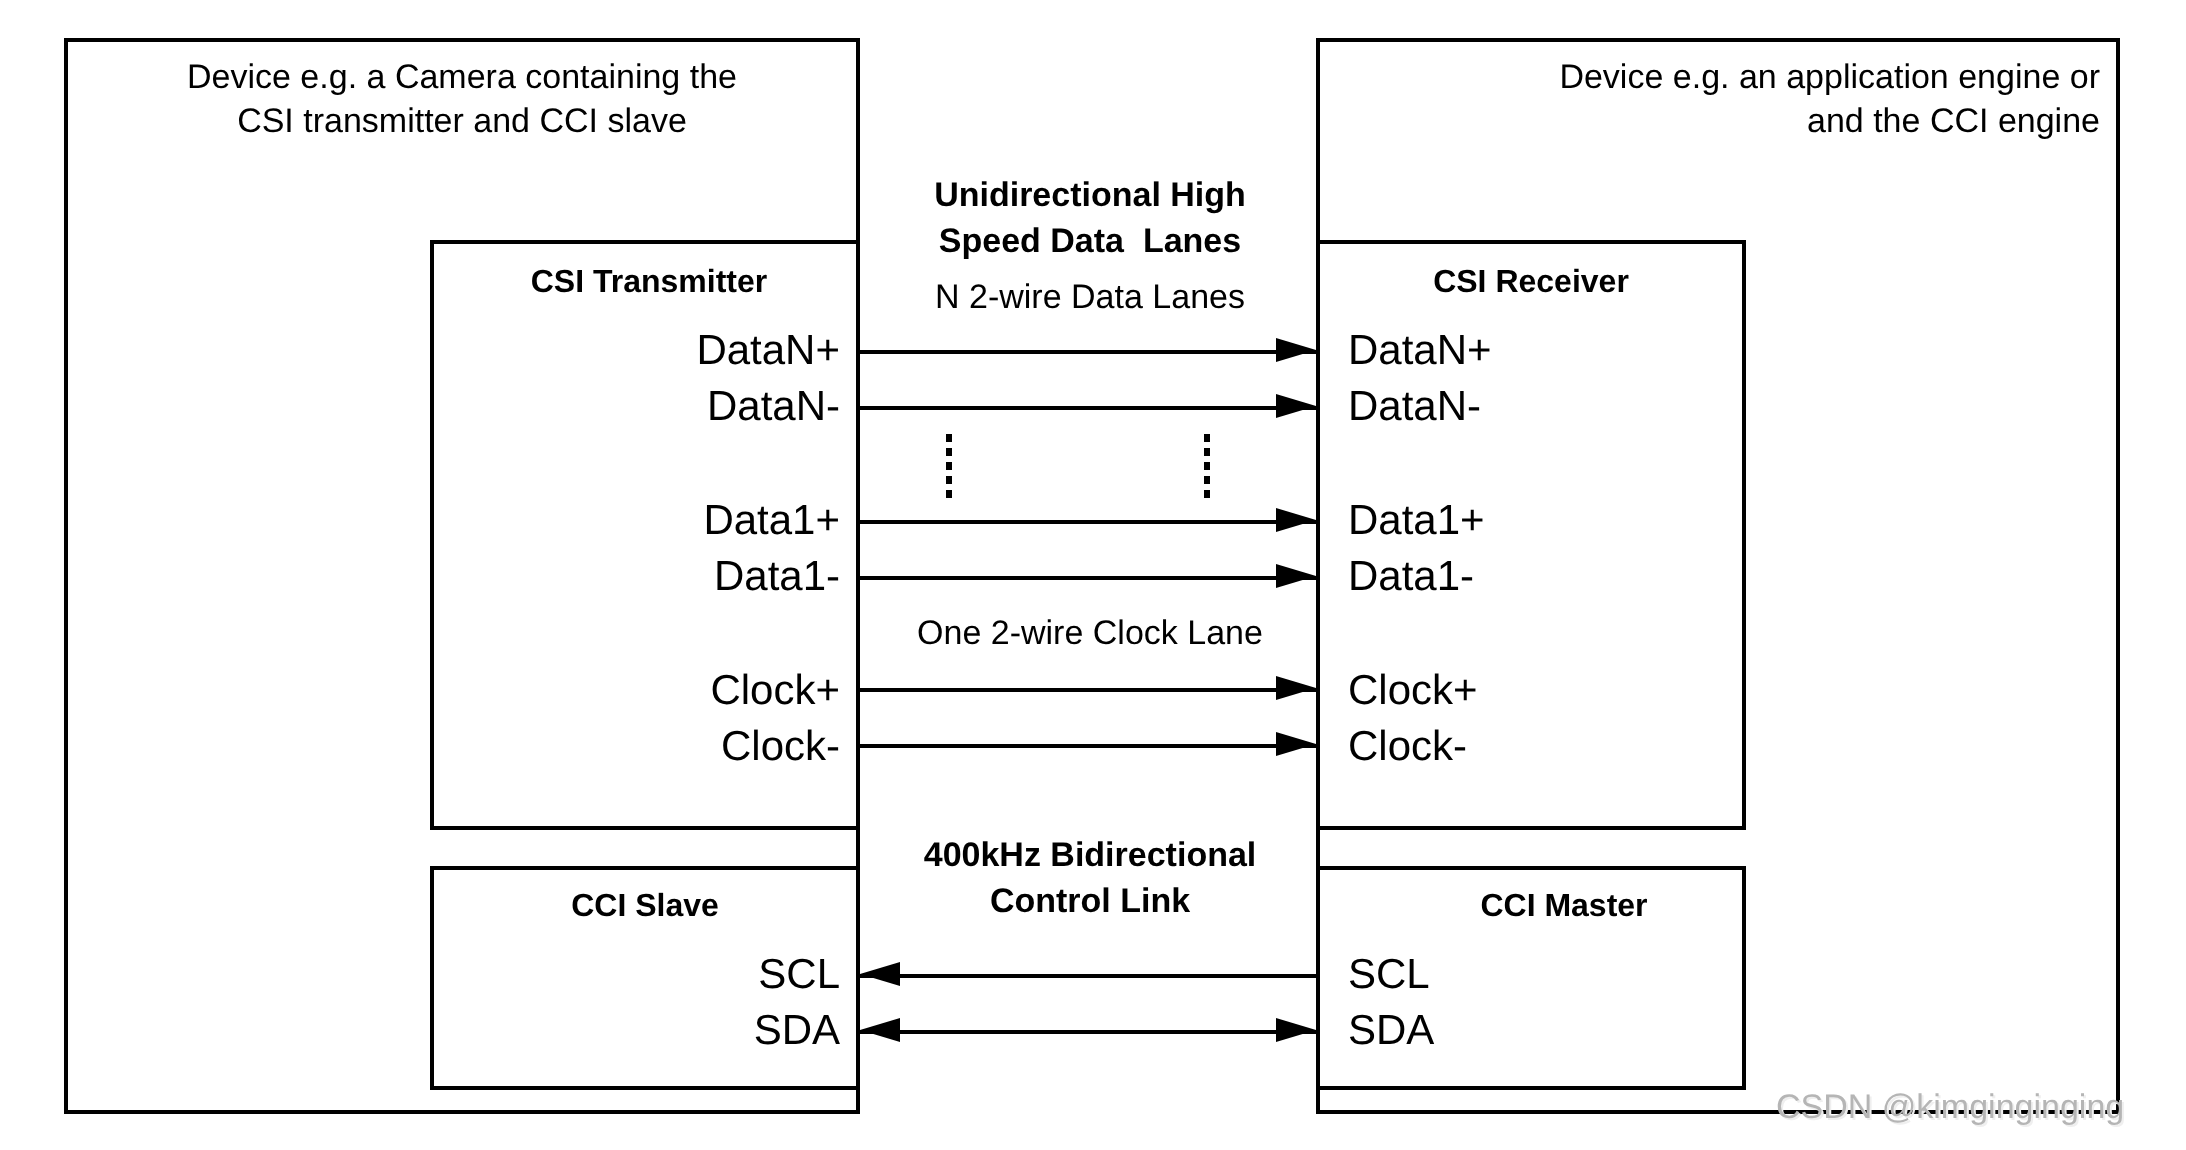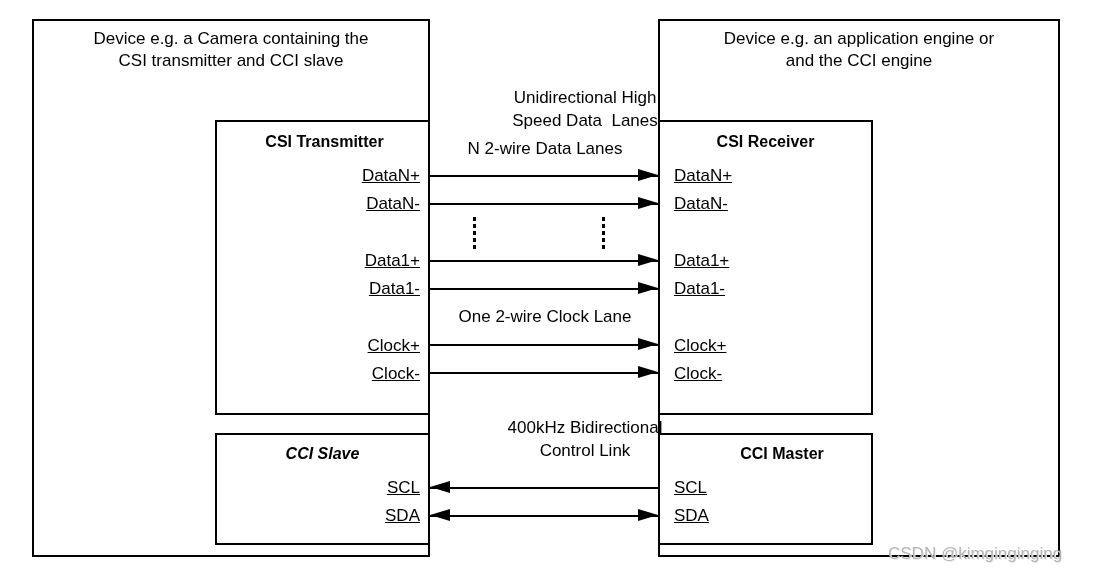--- a/index.html
+++ b/index.html
@@ -27,34 +27,33 @@
   .title .line{white-space:pre-wrap;}
   .block-title{
     position:absolute;
     text-align:center;
     font-weight:bold;
     font-size:16px;
     line-height:19px;
   }
   .sig{
     position:absolute;
-    font-size:17px;
+    font-size:21px;
     line-height:20px;
-    text-decoration:underline;
   }
   .sig.tx{left:215px;width:205px;text-align:right;}
   .sig.rx{left:674px;width:190px;text-align:left;}
   .gap-label{
     position:absolute;
     left:430px;width:230px;
     text-align:center;
     font-size:17px;
     line-height:23px;
   }
-  .gap-label.bold{font-weight:normal;padding-left:40px;}
+  .gap-label.bold{font-weight:bold;}
   .gap-label .line{white-space:pre-wrap;}
   .arrow{
     position:absolute;
     left:430px;width:228px;height:2px;
   }
   .arrow .shaft{
     position:absolute;left:0;right:0;top:0;height:2px;background:#000;
   }
   .arrow .head-r{
     position:absolute;right:0;top:-6px;width:0;height:0;
@@ -94,28 +93,28 @@
 
   <div class="box" style="left:215px;top:120px;width:215px;height:295px;"></div>
   <div class="box" style="left:658px;top:120px;width:215px;height:295px;"></div>
   <div class="box" style="left:215px;top:433px;width:215px;height:112px;"></div>
   <div class="box" style="left:658px;top:433px;width:215px;height:112px;"></div>
 
   <div class="title" style="left:42px;top:28px;width:378px;">
     <div class="line">Device e.g. a Camera containing the</div>
     <div class="line">CSI transmitter and CCI slave</div>
   </div>
-  <div class="title" style="left:668px;top:28px;width:382px;">
+  <div class="title" style="left:668px;top:28px;width:382px;text-align:right;">
     <div class="line">Device e.g. an application engine or</div>
     <div class="line">and the CCI engine</div>
   </div>
 
   <div class="block-title" style="left:215px;top:132px;width:219px;">CSI Transmitter</div>
   <div class="block-title" style="left:658px;top:132px;width:215px;">CSI Receiver</div>
-  <div class="block-title" style="left:215px;top:444px;width:215px;font-style:italic;">CCI Slave</div>
+  <div class="block-title" style="left:215px;top:444px;width:215px;">CCI Slave</div>
   <div class="block-title" style="left:658px;top:444px;width:248px;">CCI Master</div>
 
   <div class="sig tx" style="top:166px;">DataN+</div>
   <div class="sig tx" style="top:194px;">DataN-</div>
   <div class="sig tx" style="top:251px;">Data1+</div>
   <div class="sig tx" style="top:279px;">Data1-</div>
   <div class="sig tx" style="top:336px;">Clock+</div>
   <div class="sig tx" style="top:364px;">Clock-</div>
   <div class="sig tx" style="top:478px;">SCL</div>
   <div class="sig tx" style="top:506px;">SDA</div>

